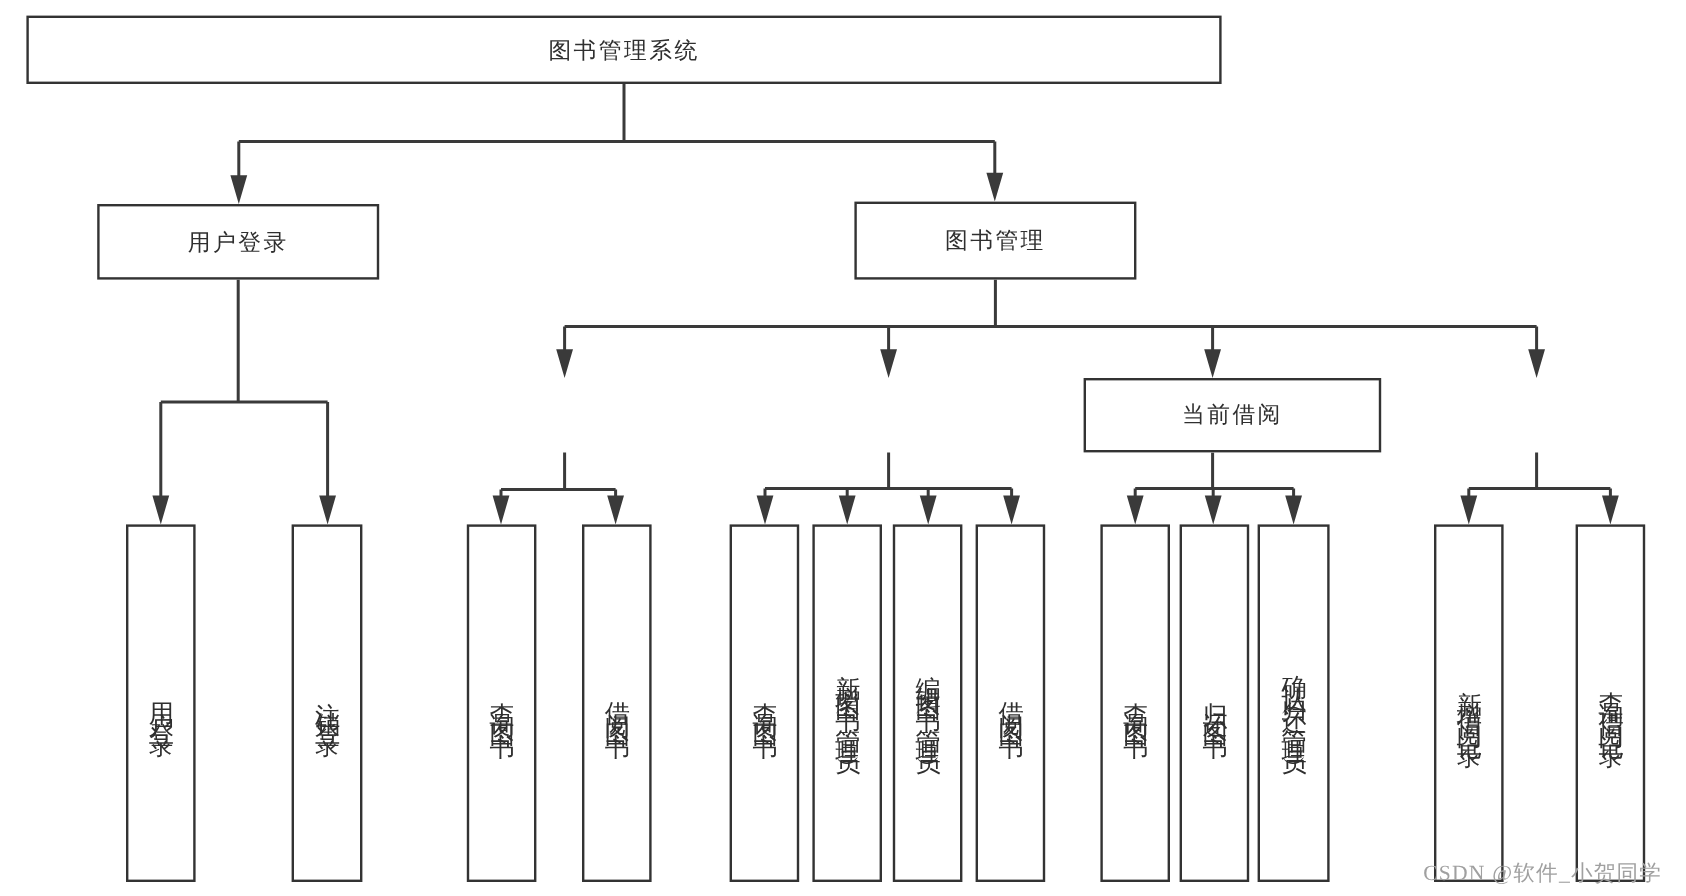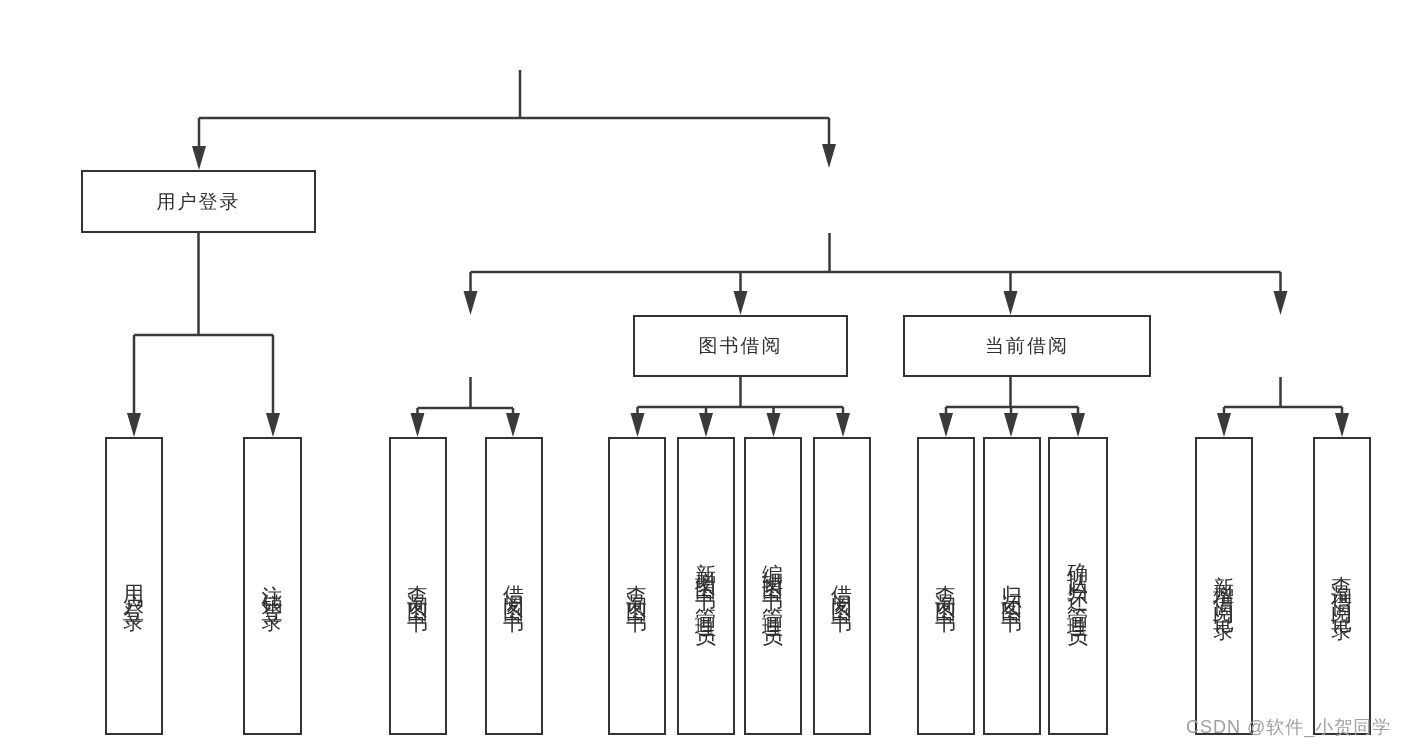--- a/index.html
+++ b/index.html
@@ -49,20 +49,21 @@
     line-height: 1;
   }
   .watermark {
     position: absolute;
     left: 1186px;
     top: 715px;
     font-size: 18px;
     color: #a0a0a0;
     letter-spacing: 1px;
     white-space: nowrap;
+    font-family: Liberation Serif, serif;
   }
 </style>
 </head>
 <body>
 
 <div class="stage">
 
   <svg class="connectors" viewBox="0 0 1405 747" xmlns="http://www.w3.org/2000/svg">
     <path class="ln" d="
       M520 70 V118 M199 118 H829 M199 118 V150 M829 118 V148
@@ -87,28 +88,31 @@
       M699 413 H713 L706 437 Z
       M766.5 413 H780.5 L773.5 437 Z
       M836 413 H850 L843 437 Z
       M939 413 H953 L946 437 Z
       M1004 413 H1018 L1011 437 Z
       M1071 413 H1085 L1078 437 Z
       M1217 413 H1231 L1224 437 Z
       M1335 413 H1349 L1342 437 Z"></path>
   </svg>
 
+  <div class="node" style="left:22px;top:13px;width:996px;height:57px">
+    <span class="lbl">图书管理系统</span>
+  </div>
 
   <div class="node" style="left:81px;top:170px;width:235px;height:63px">
     <span class="lbl">用户登录</span>
   </div>
+  <div class="node" style="left:712px;top:168px;width:235px;height:65px">
+    <span class="lbl">图书管理</span>
+  </div>
 
-  <div class="node" style="left:633px;top:315px;width:215px;height:62px">
-    <span class="lbl">图书借阅</span>
-  </div>
   <div class="node" style="left:903px;top:315px;width:248px;height:62px">
     <span class="lbl">当前借阅</span>
   </div>
 
   <div class="node vert" style="left:105px;top:437px;width:58px;height:298px">
     <span class="lbl">用户登录</span>
   </div>
   <div class="node vert" style="left:243px;top:437px;width:59px;height:298px">
     <span class="lbl">注销登录</span>
   </div>

